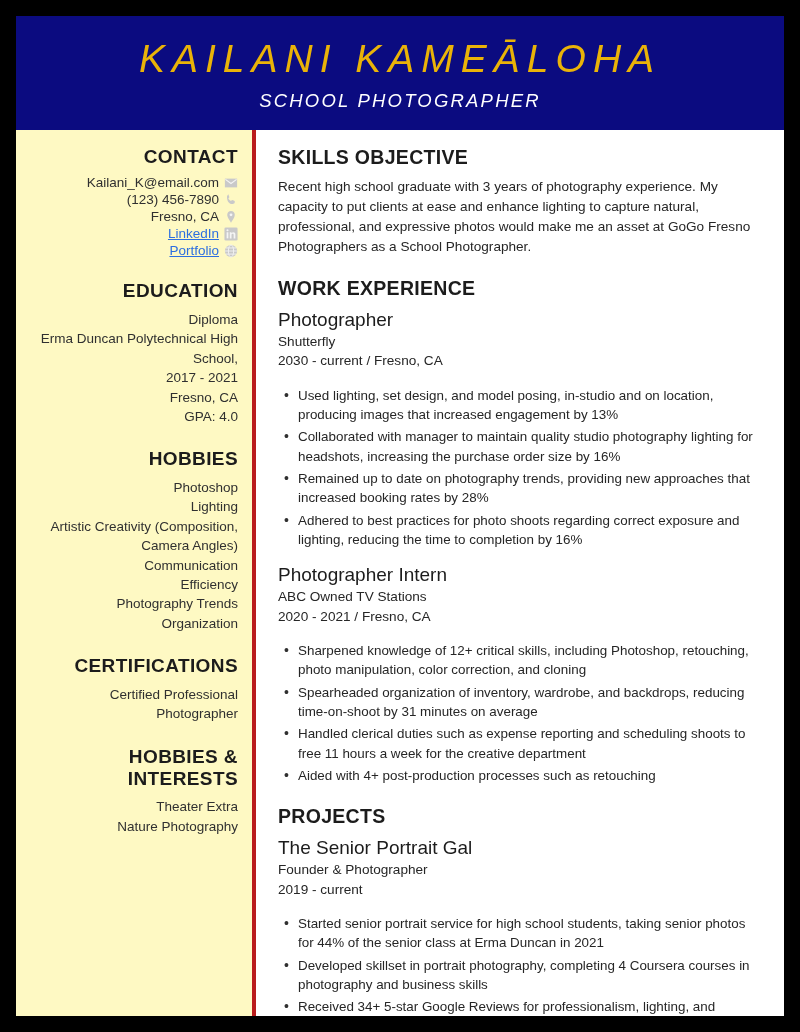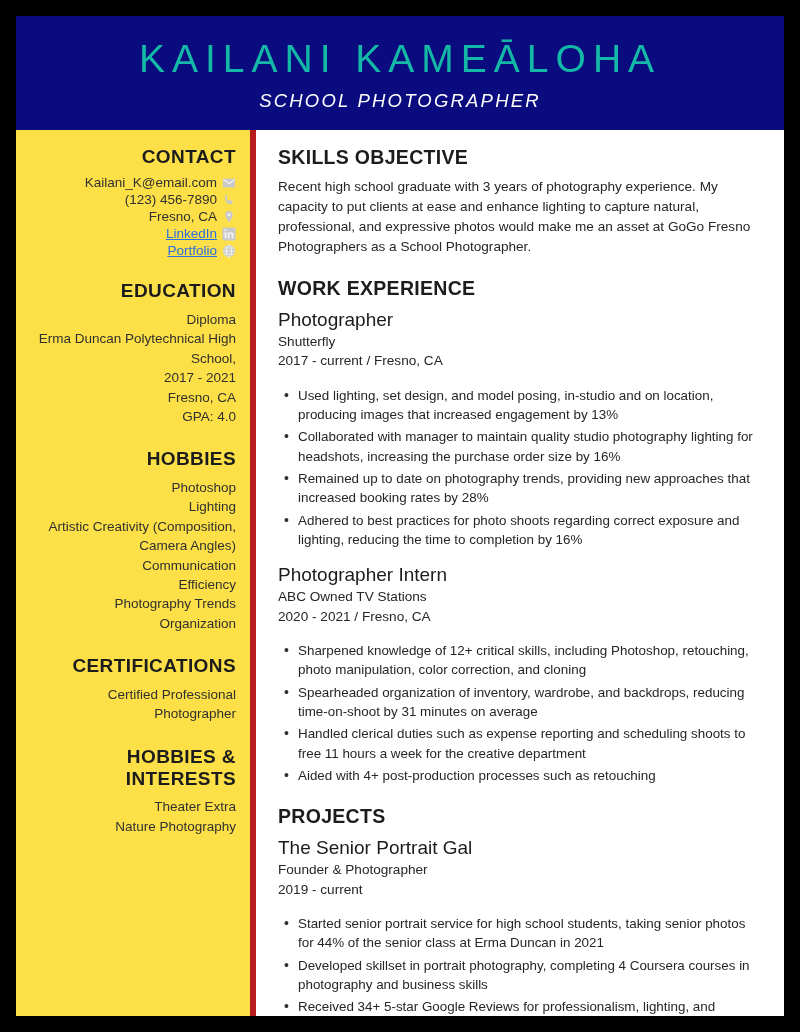--- a/index.html
+++ b/index.html
@@ -23,43 +23,44 @@
   }
 
   
   .header {
     background: #0b0b80;
     height: 114px;
     padding-top: 22px;
     text-align: center;
   }
   .header-name {
-    color: #14b8a6;
+    color: #eab308;
     font-size: 39px;
     letter-spacing: 7px;
     font-weight: 400;
     line-height: 1.1;
     white-space: nowrap;
+    font-style: italic;
   }
   .header-title {
     color: #ffffff;
     font-size: 18.5px;
     font-style: italic;
     font-weight: 400;
     letter-spacing: 2.2px;
     margin-top: 9px;
   }
 
   
   .columns { display: flex; height: 886px; }
 
   .sidebar {
     width: 240px;
-    background: #fde047;
-    border-right: 6px solid #b91c1c;
+    background: #fef9c3;
+    border-right: 4px solid #b91c1c;
     padding: 16px 14px 18px 10px;
     text-align: right;
   }
 
   .main {
     flex: 1;
     background: #ffffff;
     padding: 16px 22px 0 22px;
   }
 
@@ -261,21 +262,21 @@
         <div class="main-h">SKILLS OBJECTIVE</div>
         <div class="main-p">Recent high school graduate with 3 years of photography experience. My capacity to put clients at ease and enhance lighting to capture natural, professional, and expressive photos would make me an asset at GoGo Fresno Photographers as a School Photographer.</div>
       </div>
 
       <div class="section">
         <div class="main-h">WORK EXPERIENCE</div>
 
         <div class="job">
           <div class="job-title">Photographer</div>
           <div class="job-org">Shutterfly</div>
-          <div class="job-meta">2017 - current  /  Fresno, CA</div>
+          <div class="job-meta">2030 - current  /  Fresno, CA</div>
           <ul class="bullets">
             <li>Used lighting, set design, and model posing, in-studio and on location, producing images that increased engagement by 13%</li>
             <li>Collaborated with manager to maintain quality studio photography lighting for headshots, increasing the purchase order size by 16%</li>
             <li>Remained up to date on photography trends, providing new approaches that increased booking rates by 28%</li>
             <li>Adhered to best practices for photo shoots regarding correct exposure and lighting, reducing the time to completion by 16%</li>
           </ul>
         </div>
 
         <div class="job">
           <div class="job-title">Photographer Intern</div>

